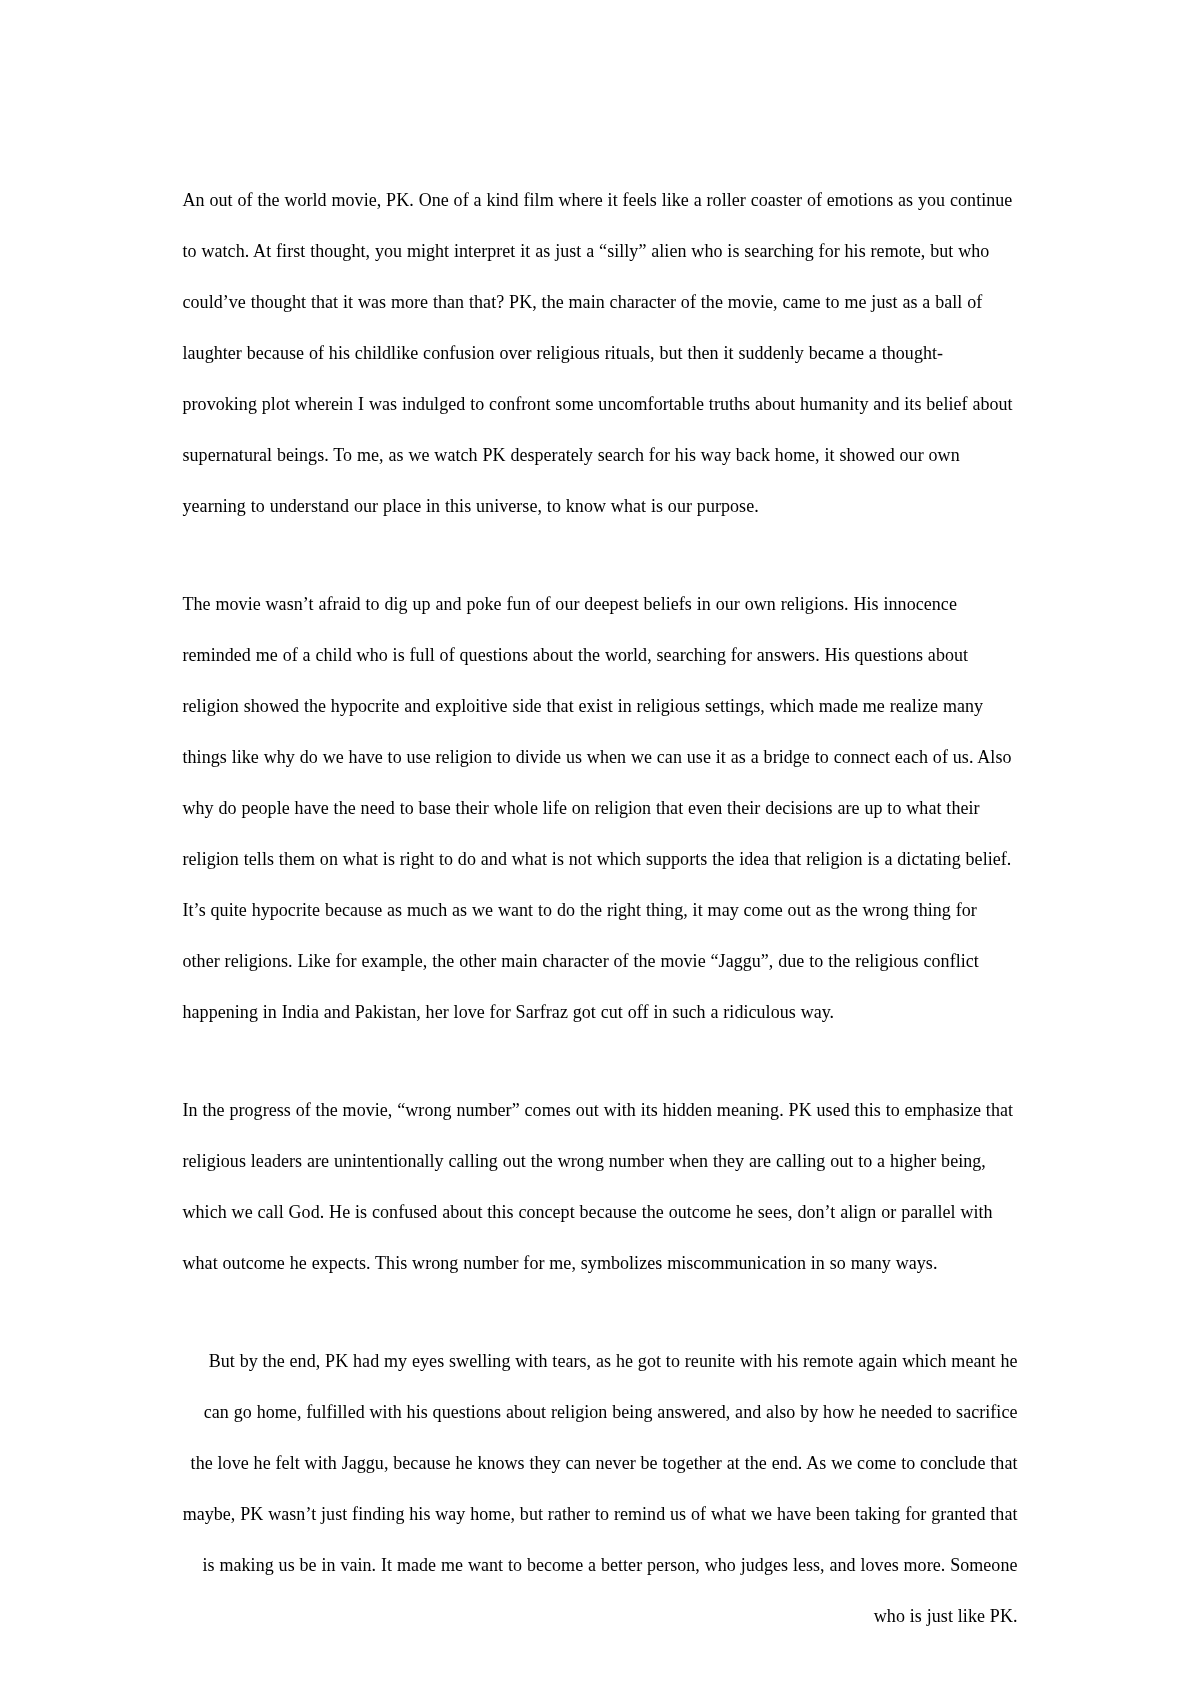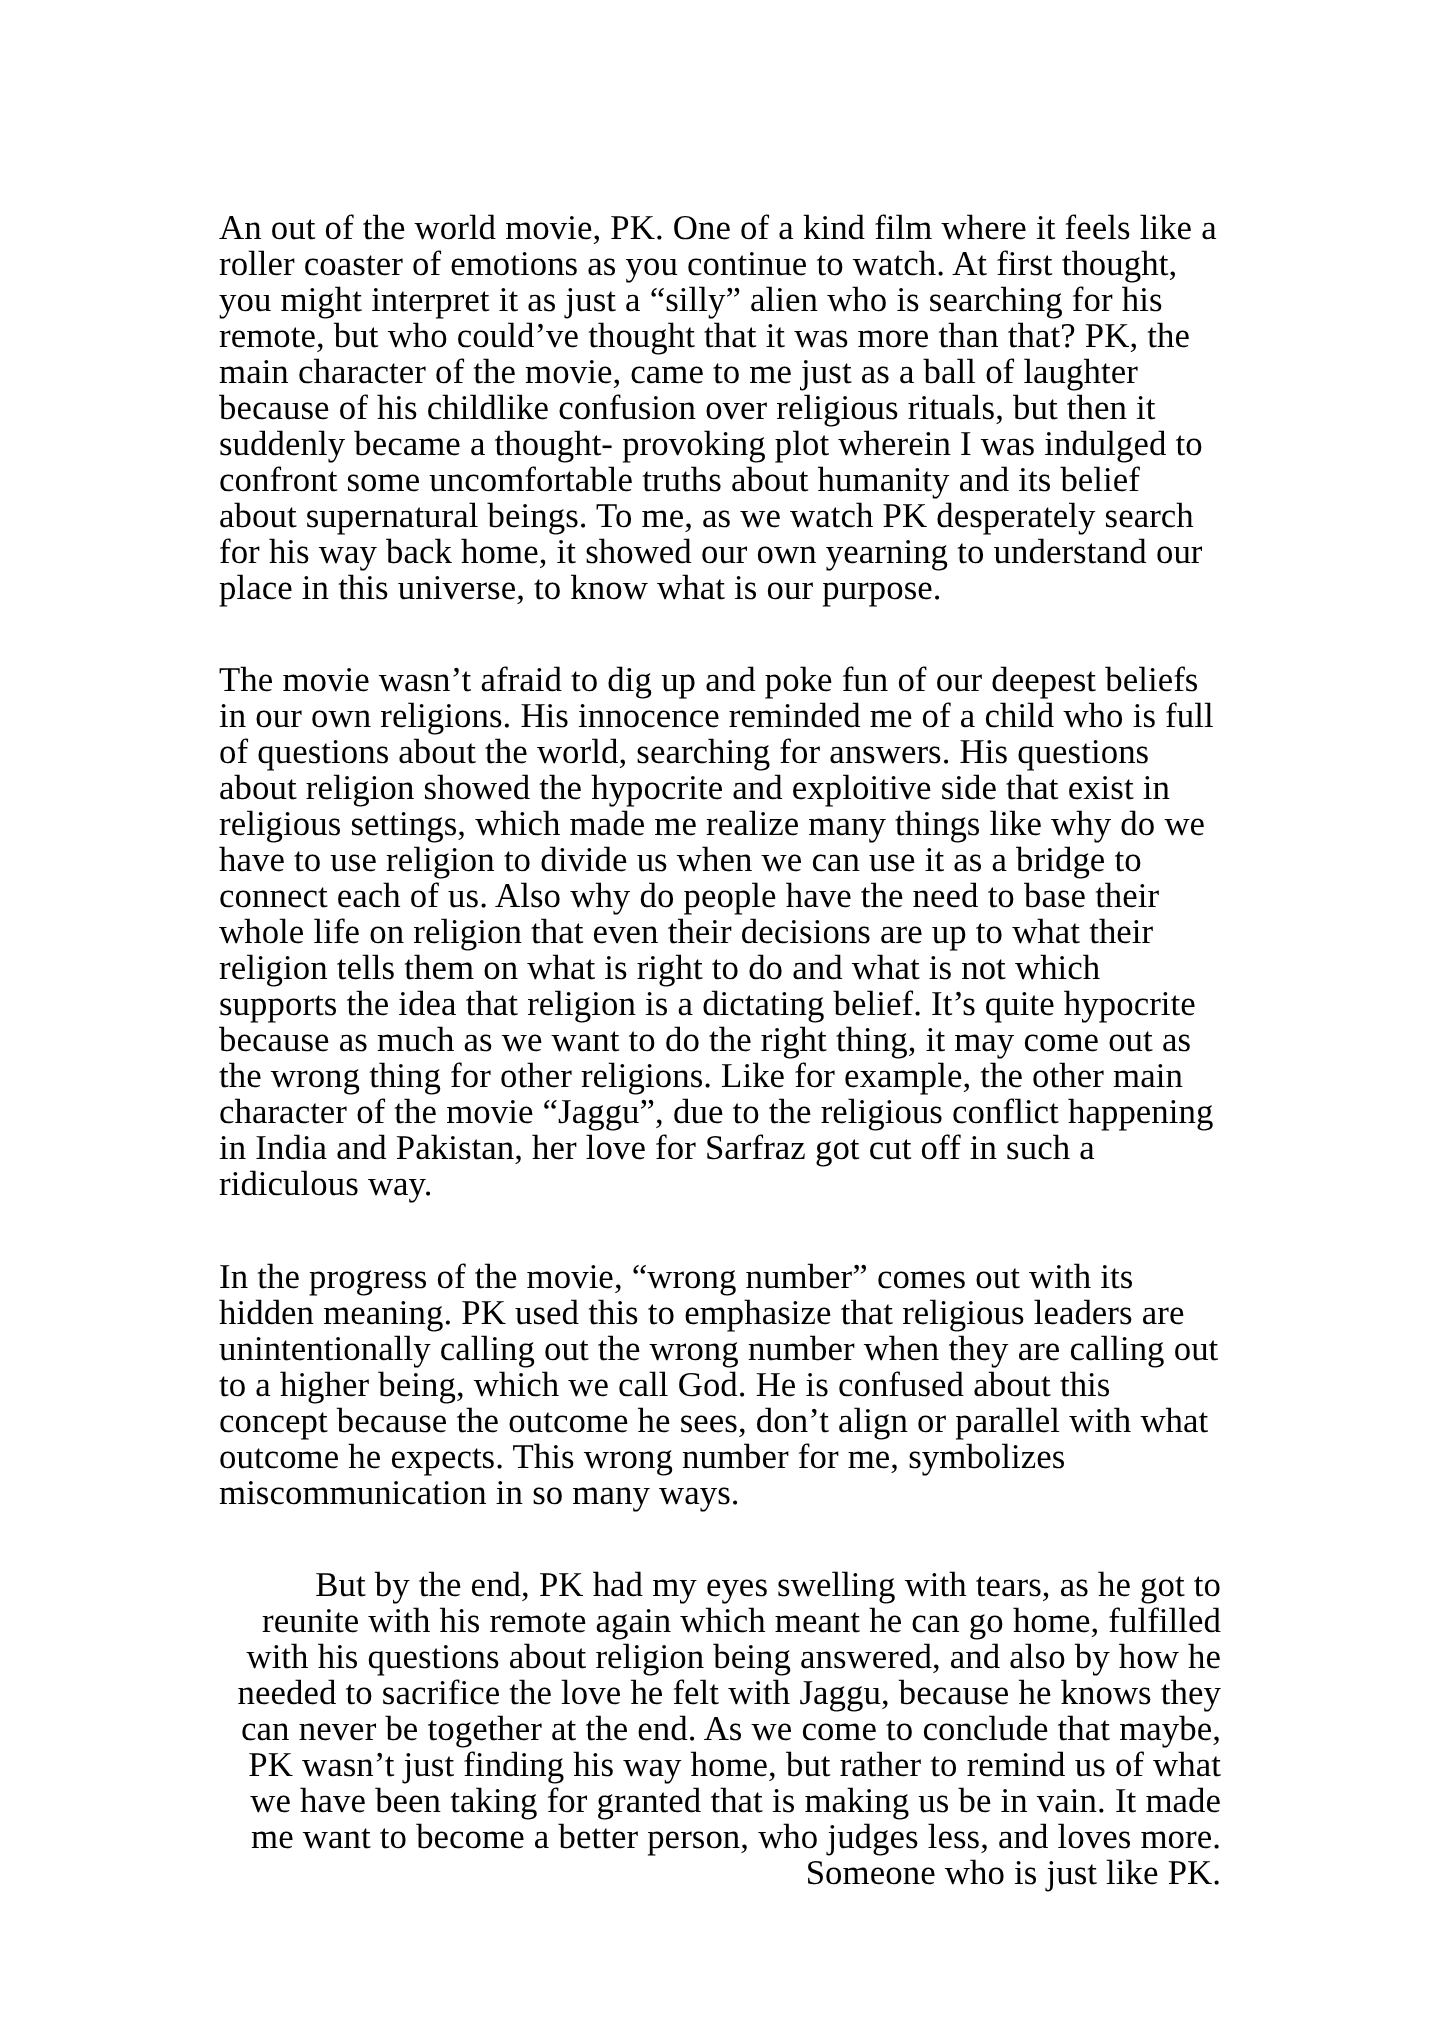--- a/index.html
+++ b/index.html
@@ -28,22 +28,22 @@
     text-align: center;
     letter-spacing: 0.4px;
     margin: 0 0 58px 0;
     font-family: "Liberation Serif", serif;
   }
   .doc-body {
     width: 835px;
     margin: 0 auto;
   }
   .para {
-    font-size: 29px;
-    line-height: 30px;
+    font-size: 18px;
+    line-height: 51px;
     text-align: left;
     margin: 0 0 47px 0;
     letter-spacing: 0.05px;
     word-spacing: 0.3px;
   }
   .para:last-child {
     margin-bottom: 0;
     text-align: right;
   }
 </style>

